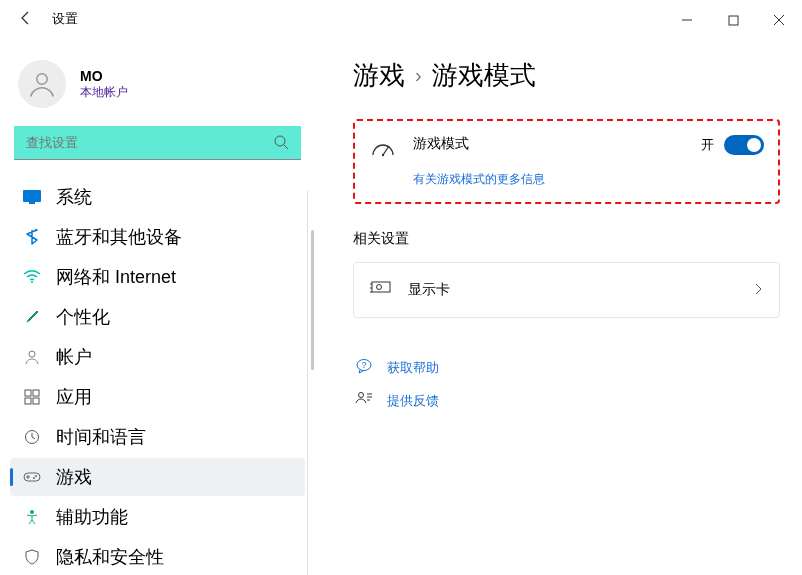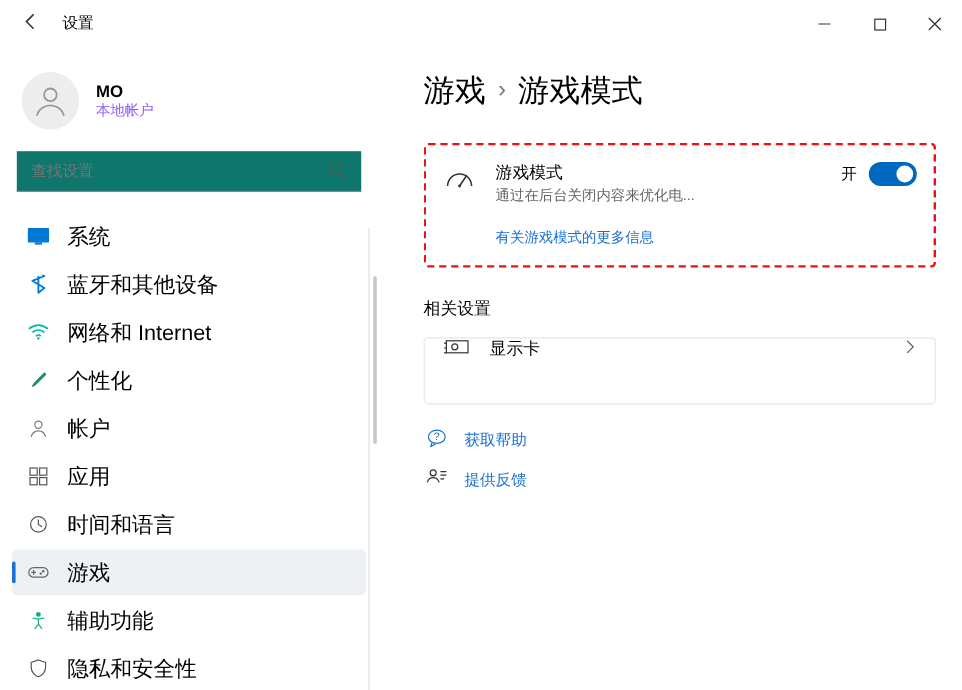--- a/index.html
+++ b/index.html
@@ -10,24 +10,24 @@
     .tb-title { font-size:13px; }
     .tb-ctrls { display:flex; height:100%; }
     .tb-btn { width:46px; display:flex; align-items:center; justify-content:center; cursor:pointer; }
 
     .main { display:flex; height:calc(100% - 40px); }
 
     .sidebar { width:315px; flex-shrink:0; padding:12px 10px 0 10px; position:relative; }
     .profile { display:flex; align-items:center; gap:14px; padding:8px 8px 18px 8px; }
     .avatar { width:48px; height:48px; border-radius:50%; background:#ededed; display:flex; align-items:center; justify-content:center; }
     .prof-name { font-size:14px; font-weight:600; }
-    .prof-sub { font-size:12px; color:#8b5cf6; }
+    .prof-sub { font-size:12px; color:#4c1d95; }
 
     .search-wrap { margin:0 4px 18px 4px; position:relative; }
-    .search { width:100%; height:34px; border:none; border-bottom:1.5px solid #888; background:#0f766e; padding:0 36px 0 12px; font-size:13px; outline:none; }
+    .search { width:100%; height:34px; border:none; border-bottom:1.5px solid #888; background:#5eead4; padding:0 36px 0 12px; font-size:13px; outline:none; }
     .search-ic { position:absolute; right:12px; top:8px; }
 
     .nav { display:flex; flex-direction:column; gap:2px; }
     .nav-item { display:flex; align-items:center; gap:14px; height:38px; padding:0 12px; border-radius:4px; cursor:pointer; font-size:18px; position:relative; }
     .nav-item.sel { background:#eef1f4; }
     .nav-item.sel::before { content:""; position:absolute; left:0; top:10px; bottom:10px; width:3px; background:#1a6fd6; border-radius:2px; }
     .nav-ic { width:20px; display:flex; justify-content:center; }
 
     .vdiv { position:absolute; right:2px; top:150px; bottom:0; width:6px; border-left:1px solid #e0e0e0; background:#fff; }
     .thumb { position:absolute; right:1px; width:3px; top:190px; height:140px; background:#c8c8c8; border-radius:2px; }
@@ -40,21 +40,21 @@
     .hl-ic { width:28px; display:flex; justify-content:center; margin-top:4px; }
     .hl-body { flex:1; }
     .hl-title { font-size:14px; }
     .hl-desc { font-size:12px; color:#666; margin-top:2px; }
     .hl-link { font-size:12px; color:#1a6fd6; margin-top:18px; cursor:pointer; }
     .hl-ctrl { display:flex; align-items:center; gap:10px; }
     .toggle { width:40px; height:20px; background:#0067c0; border-radius:10px; position:relative; cursor:pointer; }
     .toggle::after { content:""; position:absolute; right:3px; top:3px; width:14px; height:14px; background:#fff; border-radius:50%; }
 
     .sect { font-size:14px; margin-bottom:14px; }
-    .card { border:1px solid #e6e6e6; border-radius:4px; height:56px; display:flex; padding:0 16px; gap:16px; cursor:pointer; margin-bottom:20px; }
+    .card { border:1px solid #e6e6e6; border-radius:4px; height:56px; display:flex; align-items:center; padding:0 16px; gap:16px; cursor:pointer; margin-bottom:40px; }
     .card-title { flex:1; font-size:14px; }
 
     .links { display:flex; flex-direction:column; gap:14px; padding-left:2px; }
     .lnk { display:flex; align-items:center; gap:14px; color:#1a6fd6; font-size:13px; cursor:pointer; }
   </style>
 </head>
 <body>
 
 <div class="titlebar">
   <div class="tb-left">
@@ -216,21 +216,20 @@
     <div class="hl">
       <div class="hl-ic">
         <svg width="24" height="18" viewBox="0 0 24 18">
             <path d="M2 16a10 10 0 0120 0" stroke="#333" fill="none" stroke-width="1.3"></path>
             <path d="M12 16l6-9" stroke="#333" stroke-width="1.3"></path>
             <circle cx="12" cy="16" r="1.2" fill="#333"></circle>
           </svg>
       </div>
       <div class="hl-body">
         <div class="hl-title">游戏模式</div>
-        <div class="hl-desc">通过在后台关闭内容来优化电...</div>
         <div class="hl-link">有关游戏模式的更多信息</div>
       </div>
       <div class="hl-ctrl">
         <span style="font-size:13px;">开</span>
         <div class="toggle"></div>
       </div>
     </div>
 
     <div class="sect">相关设置</div>
     <div class="card">

